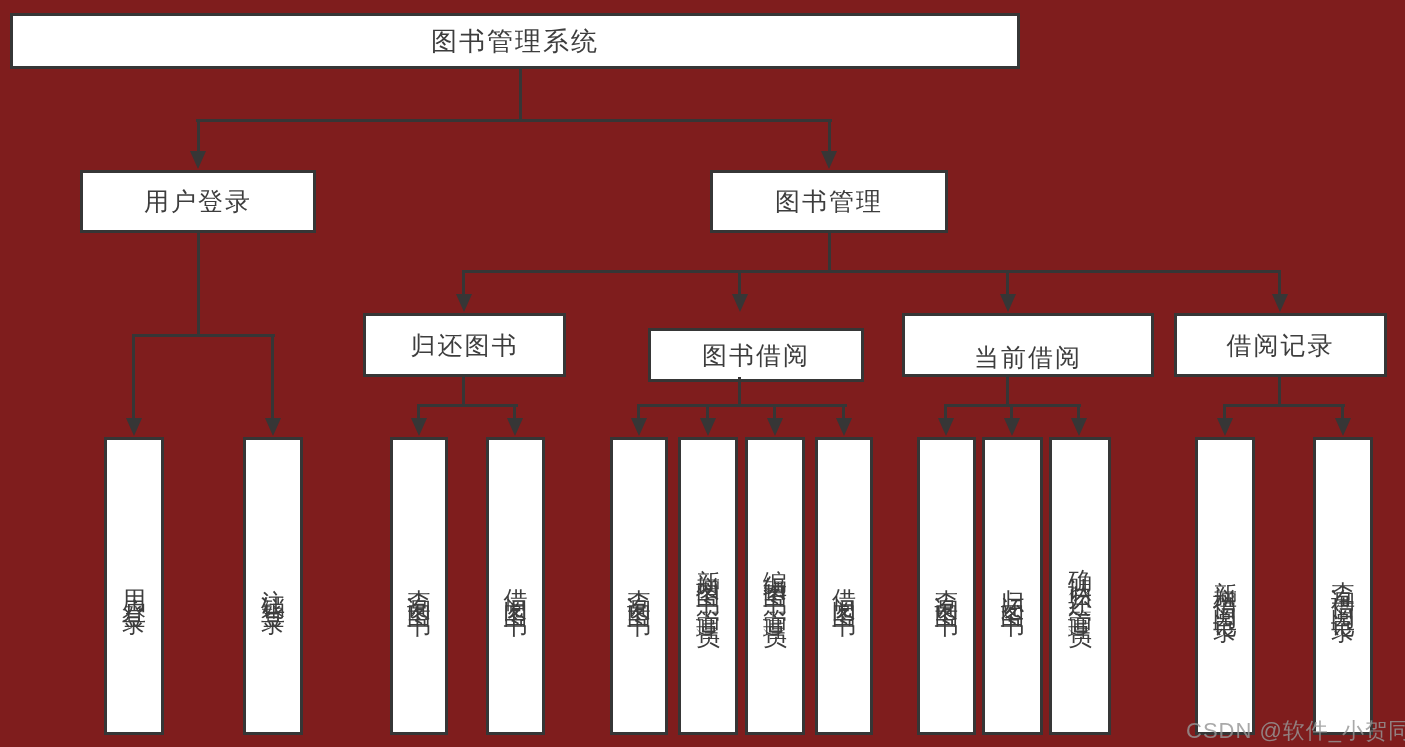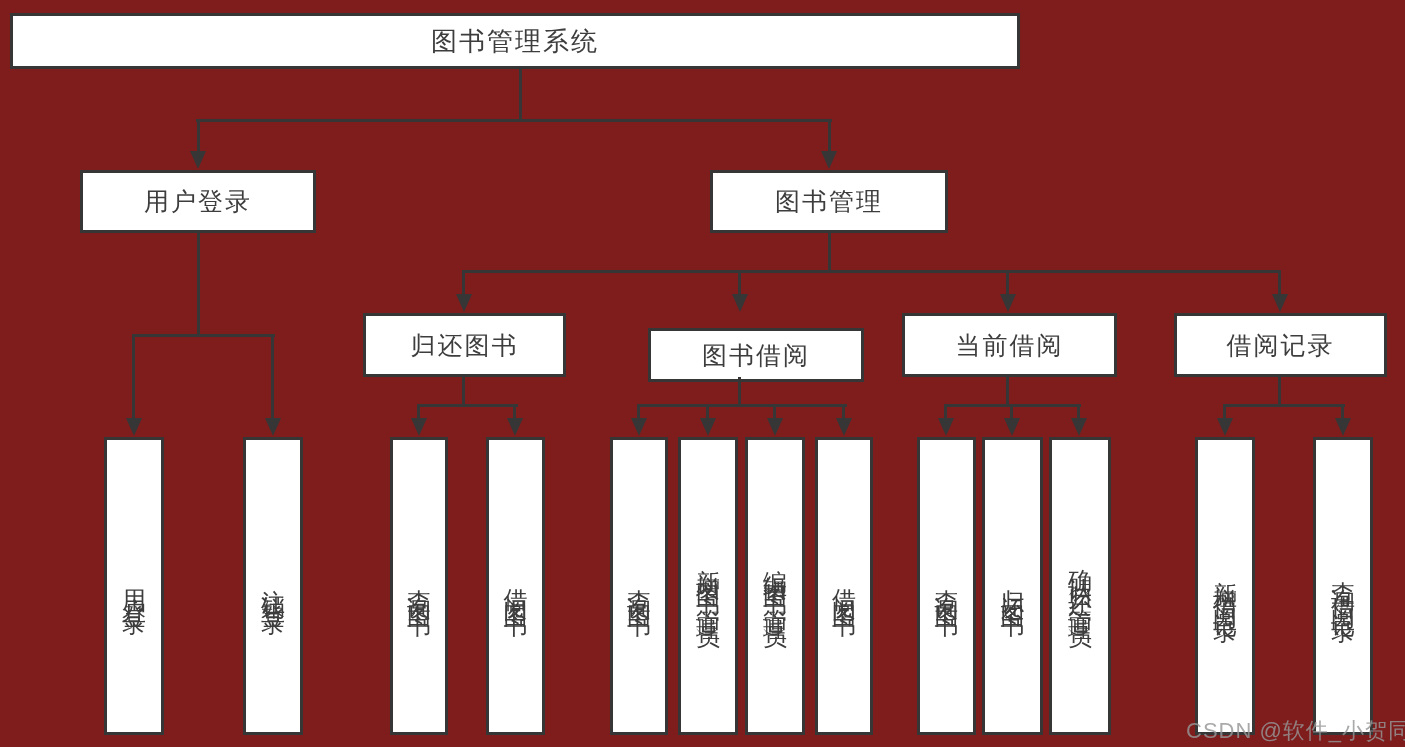--- a/index.html
+++ b/index.html
@@ -71,21 +71,21 @@
   <div class="box h" style="left:710px;top:170px;width:238px;height:63px;text-align:center;">
     <span class="label">图书管理</span>
   </div>
 
   <div class="box h" style="left:363px;top:313px;width:203px;height:64px;">
     <span class="label">归还图书</span>
   </div>
   <div class="box h" style="left:648px;top:313px;width:216px;height:54px;margin-top:15px;">
     <span class="label">图书借阅</span>
   </div>
-  <div class="box h" style="left:902px;top:313px;width:215px;height:64px;">
+  <div class="box h" style="left:902px;top:313px;width:252px;height:64px;align-items:flex-end;">
     <span class="label">当前借阅</span>
   </div>
   <div class="box h" style="left:1174px;top:313px;width:213px;height:64px;">
     <span class="label">借阅记录</span>
   </div>
 
   <div class="box v" style="left:104px;top:437px;width:60px;height:298px;">
     <span class="vlabel">用户登录</span>
   </div>
   <div class="box v" style="left:243px;top:437px;width:60px;height:298px;">

